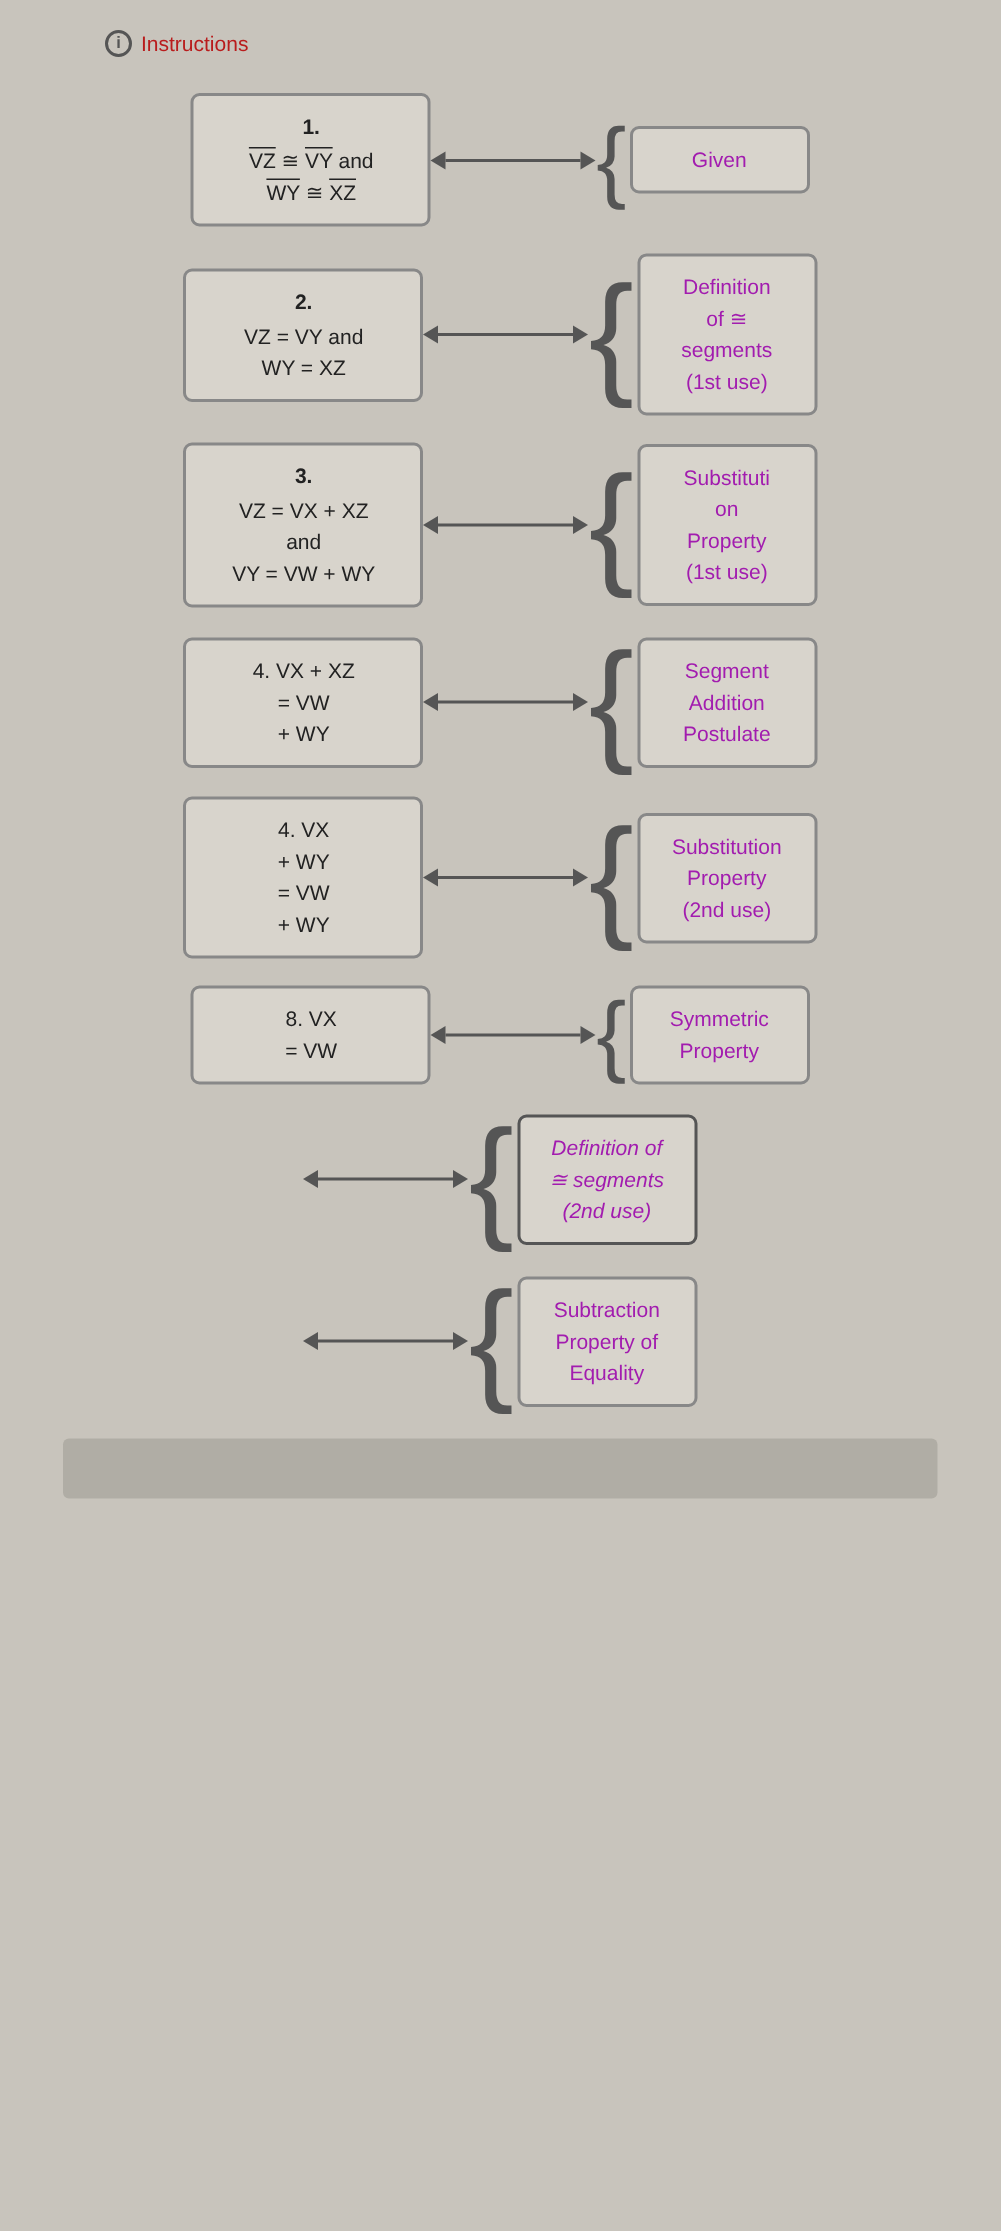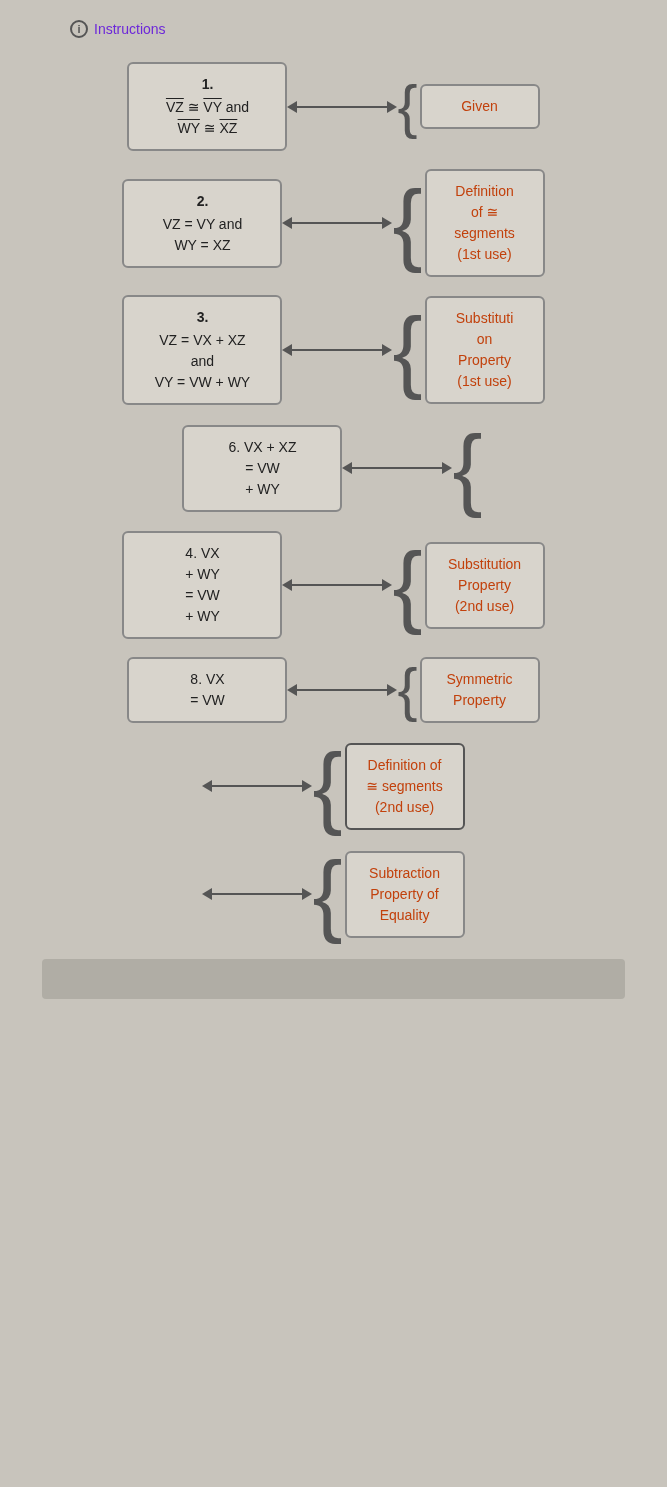--- a/index.html
+++ b/index.html
@@ -32,21 +32,21 @@
       display: flex;
       align-items: center;
       justify-content: center;
       font-size: 11px;
       font-weight: bold;
       color: #555;
     }
 
     .instructions-label {
       font-size: 14px;
-      color: #6d28d9;
+      color: #b91c1c;
     }
 
     .proof-container {
       width: 100%;
       display: flex;
       flex-direction: column;
       align-items: center;
       gap: 18px;
     }
 
@@ -134,21 +134,21 @@
 
     .reason-box {
       background: #d8d4cc;
       border: 2px solid #888;
       border-radius: 6px;
       padding: 10px 14px;
       min-width: 120px;
       max-width: 150px;
       text-align: center;
       font-size: 14px;
-      color: #c2410c;
+      color: #a21caf;
       line-height: 1.5;
     }
 
     .bottom-bar {
       width: 90%;
       height: 40px;
       background: #b0ada5;
       border-radius: 4px;
       margin-top: 20px;
     }
@@ -216,31 +216,34 @@
     <div class="reason-brace-box">
       <div class="brace brace-tall">{</div>
       <div class="reason-box">
         <span>Substituti<br>on<br>Property<br>(1st use)</span>
       </div>
     </div>
   </div>
 
   <div class="proof-row">
     <div class="statement-box">
-      <span>6. VX + XZ</span><br>
+      <span>4. VX + XZ</span><br>
       <span>= VW</span><br>
       <span>+ WY</span>
     </div>
     <div class="arrow-left">
       <div class="arrowhead-left"></div>
       <div class="line"></div>
       <div class="arrowhead-right"></div>
     </div>
     <div class="reason-brace-box">
       <div class="brace brace-tall">{</div>
+      <div class="reason-box">
+        <span>Segment<br>Addition<br>Postulate</span>
+      </div>
     </div>
   </div>
 
   <div class="proof-row">
     <div class="statement-box">
       <span>4. VX</span><br>
       <span>+ WY</span><br>
       <span>= VW</span><br>
       <span>+ WY</span>
     </div>
@@ -276,21 +279,21 @@
   </div>
 
   <div class="proof-row">
     <div class="arrow-left">
       <div class="arrowhead-left"></div>
       <div class="line"></div>
       <div class="arrowhead-right"></div>
     </div>
     <div class="reason-brace-box">
       <div class="brace brace-tall">{</div>
-      <div class="reason-box" style="border: 2.5px solid #555;">
+      <div class="reason-box" style="border: 2.5px solid #555; font-style: italic;">
         <span>Definition of<br>≅ segments<br>(2nd use)</span>
       </div>
     </div>
   </div>
 
   <div class="proof-row">
     <div class="arrow-left">
       <div class="arrowhead-left"></div>
       <div class="line"></div>
       <div class="arrowhead-right"></div>

